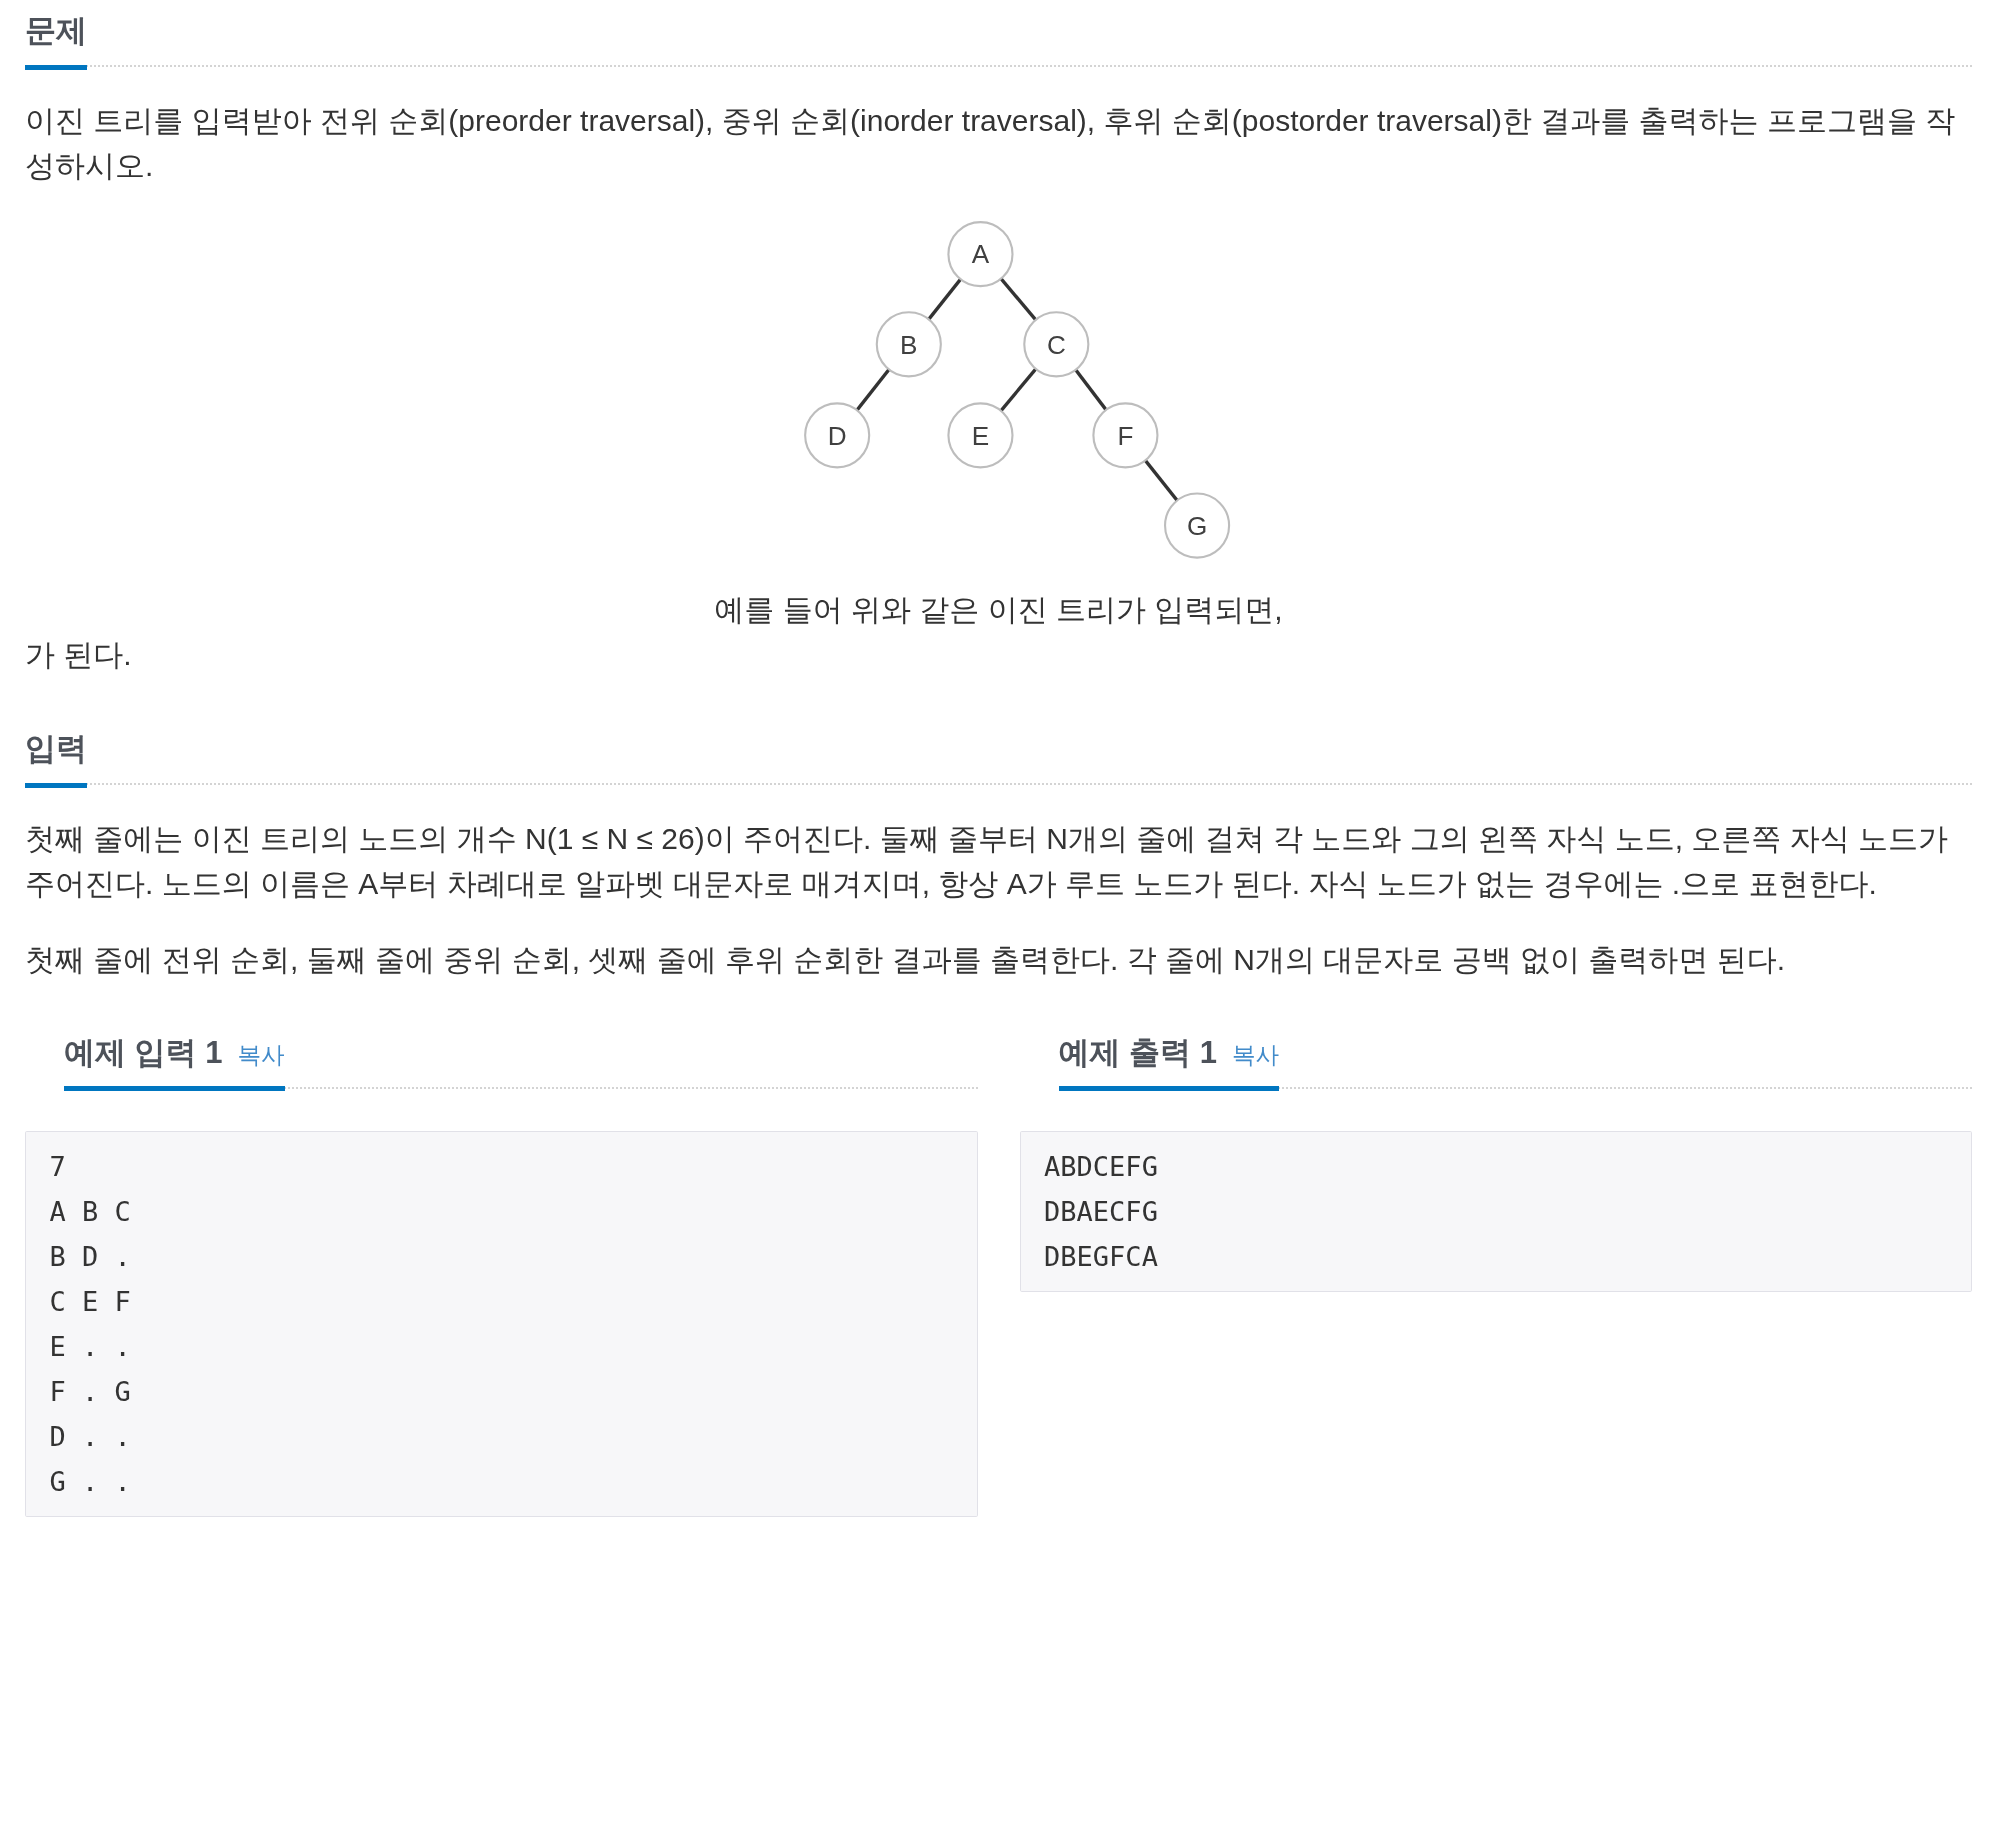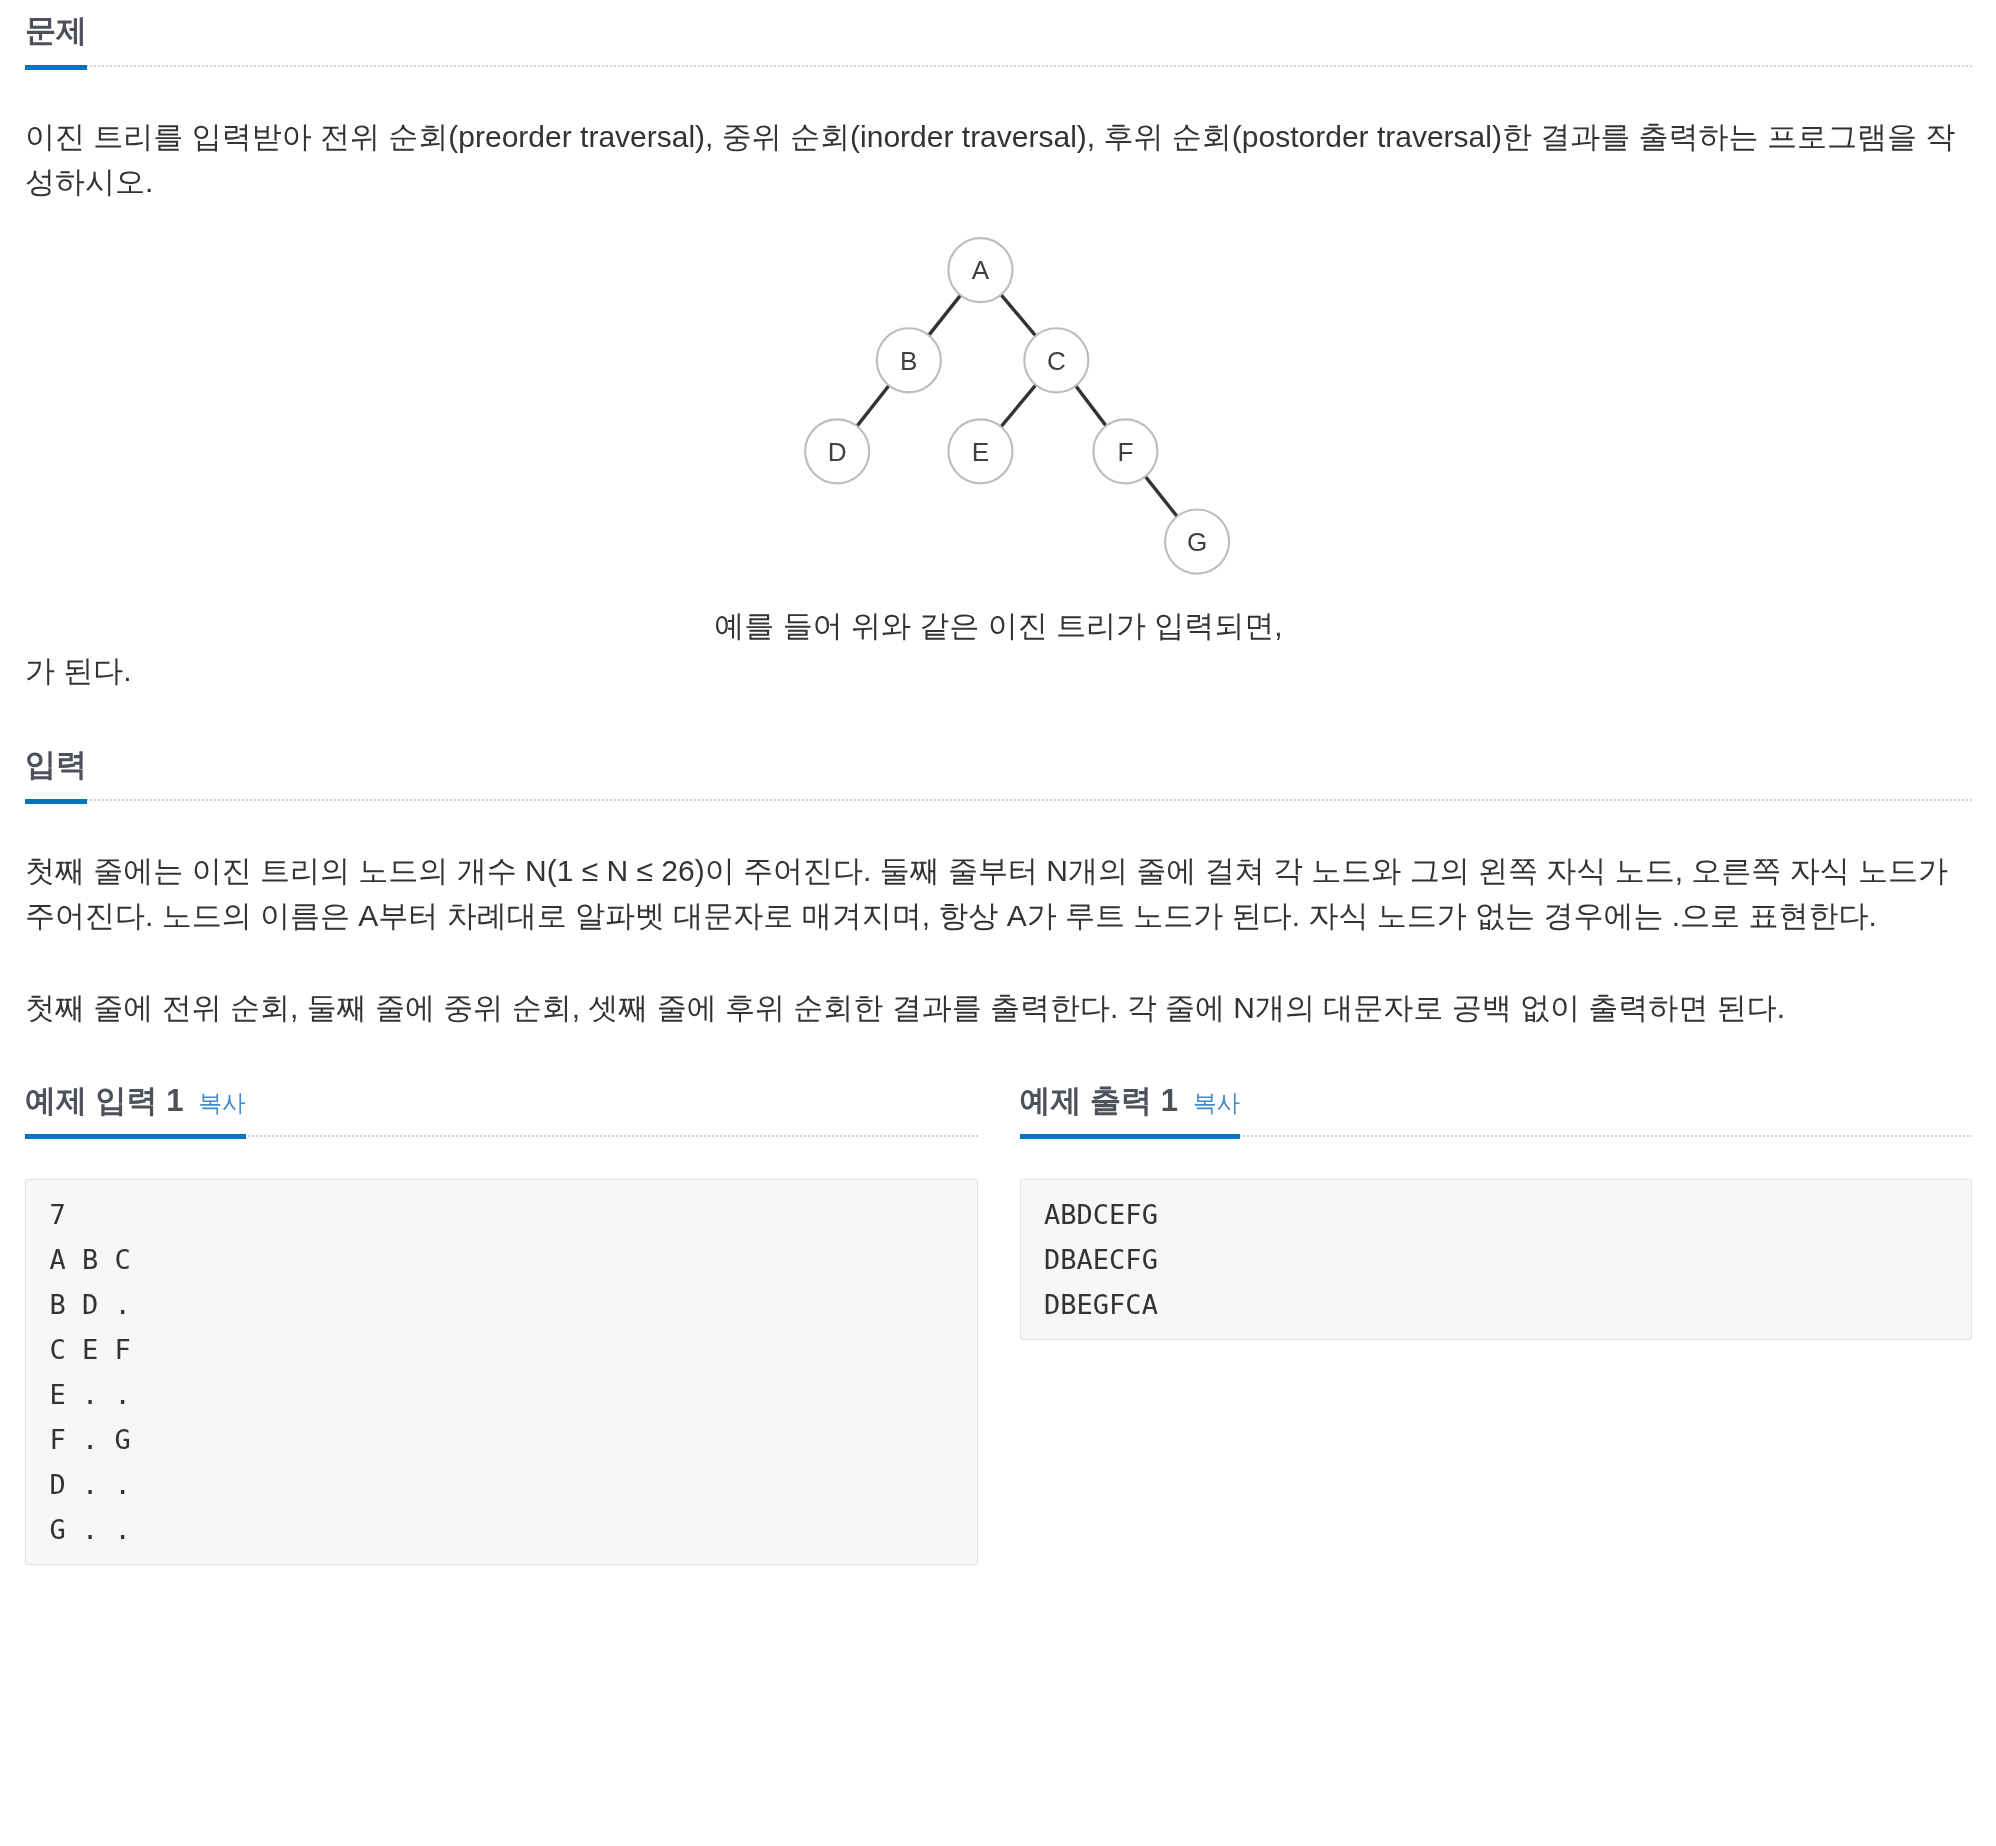--- a/index.html
+++ b/index.html
@@ -41,21 +41,21 @@
     color: #4d525a;
     letter-spacing: 0;
   }
   .copy-link {
     font-size: 23.6px;
     color: #428bca;
     text-decoration: none;
     margin-left: 15px;
     cursor: pointer;
   }
-  .section-body { margin-top: 48px; }
+  .section-body { margin-top: 32px; }
   .section-body p { margin: 0; }
 
   
   .desc-paragraph { margin: 0; }
   .tree-figure {
     width: 472px;
     margin: 23.6px auto 10px auto;
     text-align: center;
   }
   .after-figure { margin-top: 23.6px; text-align: center; }
@@ -68,21 +68,21 @@
   }
   .closing-paragraph { margin-top: 23.6px; }
 
   
   .samples-grid {
     display: grid;
     grid-template-columns: 1fr 1fr;
     column-gap: 42px;
     align-items: start;
   }
-  .sample-col .headline { margin-top: 54px; }
+  .sample-col .headline { margin-top: 54px; margin-left: 39px; }
   pre.sampledata {
     margin: 42px 0 0 0;
     background: #f7f7f9;
     border: 0.8px solid #e1e1e8;
     border-radius: 1.7px;
     padding: 11.8px 23.6px;
     font-family: "DejaVu Sans Mono", "Liberation Mono", monospace;
     font-size: 27px;
     line-height: 45px;
     color: #333333;

